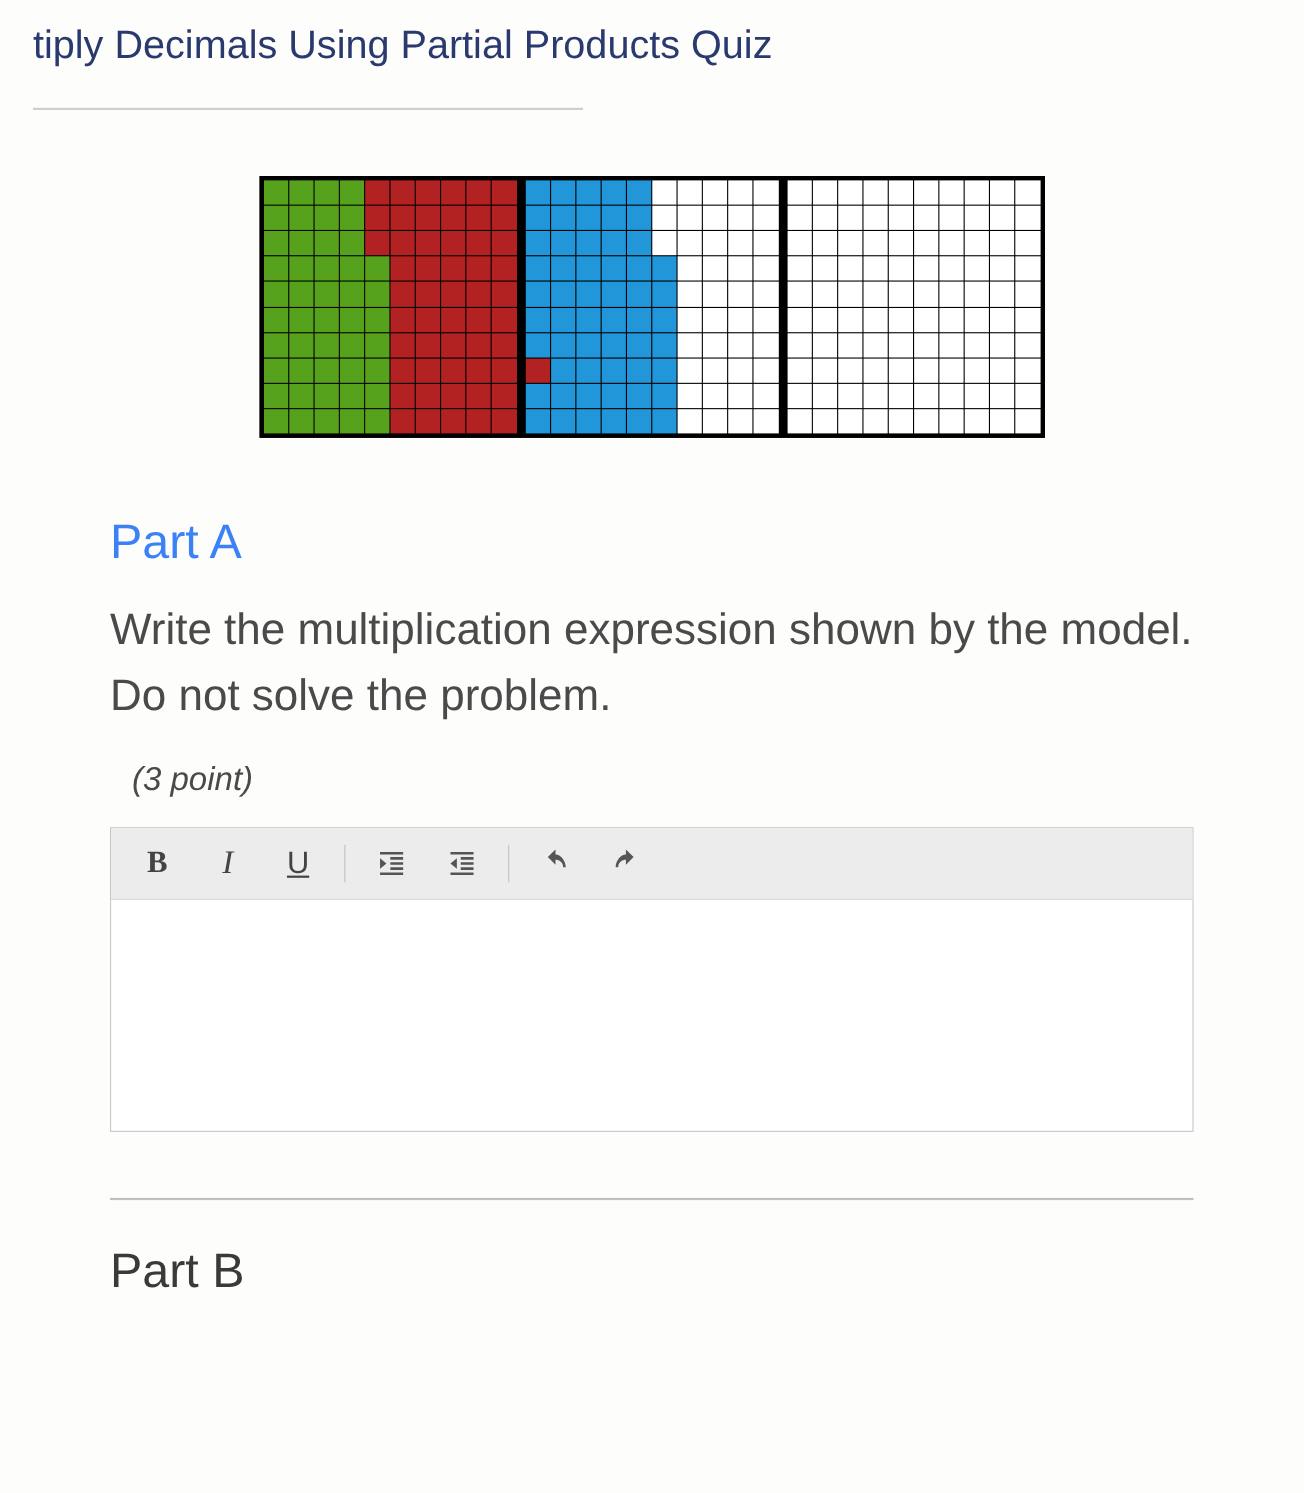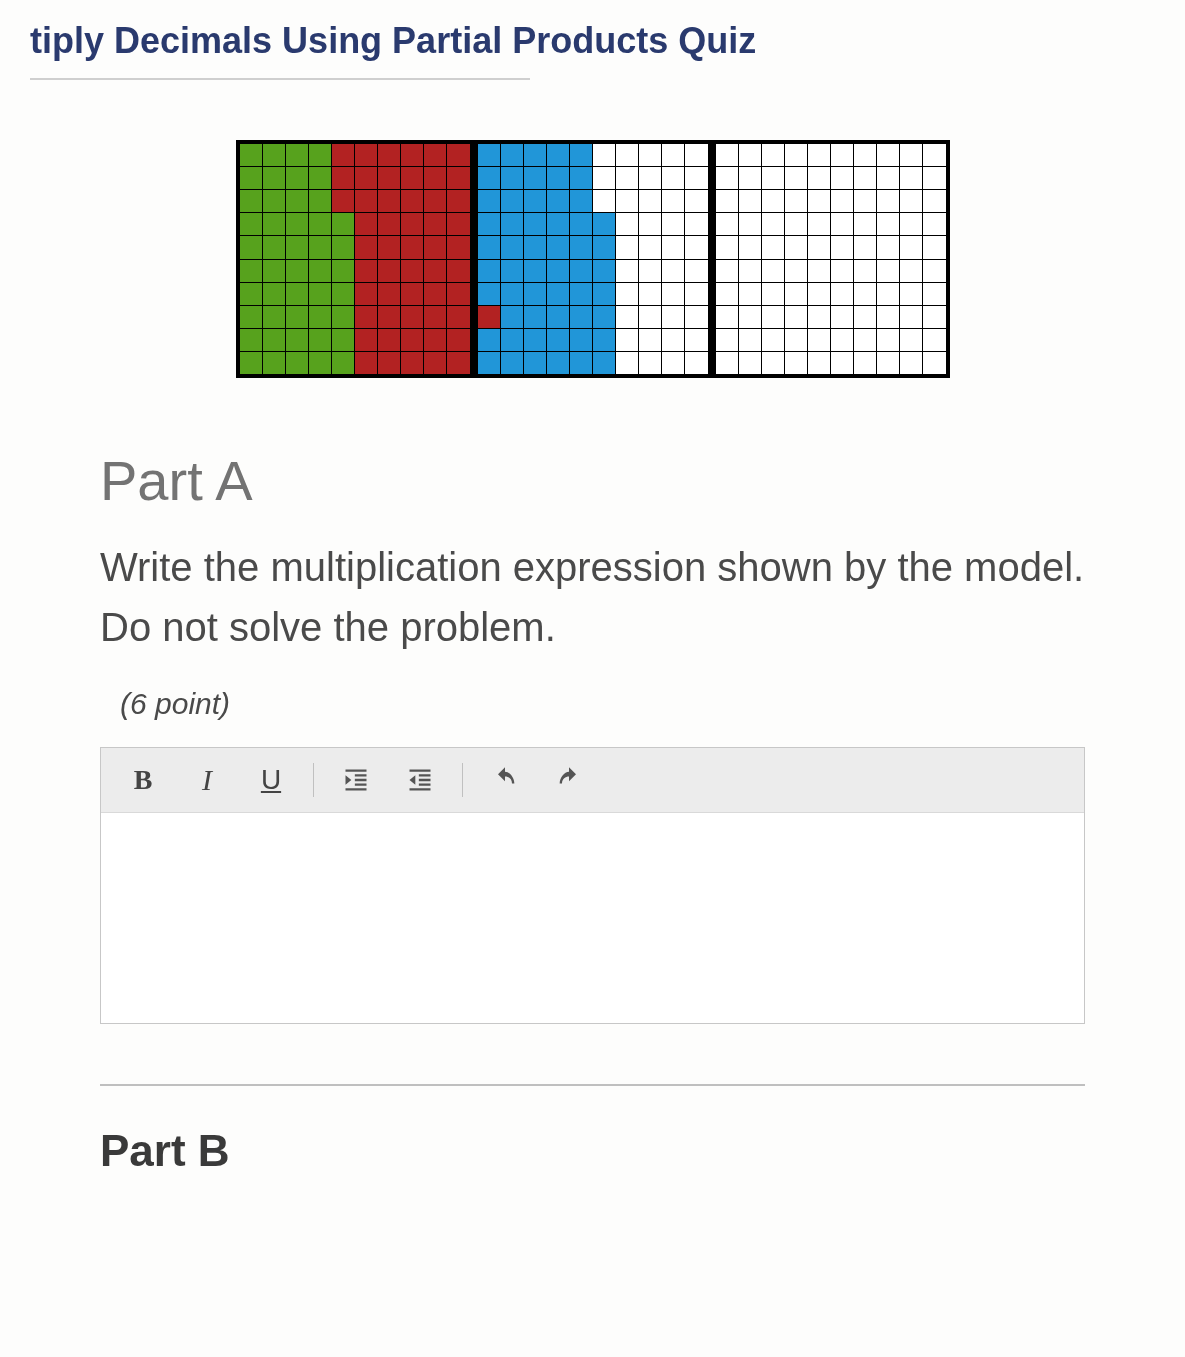--- a/index.html
+++ b/index.html
@@ -8,23 +8,23 @@
       padding: 0;
     }
     body {
       font-family: Arial, Helvetica, sans-serif;
       background: #fdfdfc;
       padding: 20px 30px;
       width: 1185px;
     }
     .page-title {
       font-size: 36px;
-      font-weight: bold;
+      font-weight: normal;
       color: #2a3a6e;
-      margin-bottom: 16px;
+      margin-bottom: 36px;
     }
     .title-rule {
       border: none;
       border-top: 2px solid #cfcfcf;
       margin-bottom: 60px;
       width: 500px;
     }
     .grid-wrap {
       display: flex;
       justify-content: center;
@@ -47,22 +47,22 @@
       gap: 1px;
     }
     .cell {
       background: #fff;
     }
     .c-green { background: #57a21d; }
     .c-red { background: #b22222; }
     .c-blue { background: #2196d8; }
     .c-white { background: #fff; }
     .part-heading {
-      font-size: 56px;
-      color: #737373;
+      font-size: 44px;
+      color: #3b82f6;
       font-weight: 400;
       margin: 0 0 24px 70px;
     }
     .instructions {
       font-size: 40px;
       color: #4a4a4a;
       line-height: 1.5;
       margin: 0 70px 30px 70px;
     }
     .points {
@@ -111,21 +111,21 @@
       font-size: 26px;
     }
     .bottom-rule {
       border: none;
       border-top: 2px solid #bfbfbf;
       margin: 60px 70px 40px 70px;
     }
     .partb {
       font-size: 44px;
       color: #3a3a3a;
-      font-weight: 700;
+      font-weight: 400;
       margin-left: 70px;
     }
   </style>
 </head>
 <body>
 
 <h1 class="page-title">tiply Decimals Using Partial Products Quiz</h1>
 <hr class="title-rule">
 
 <div class="grid-wrap">
@@ -434,21 +434,21 @@
         <div class="cell c-white"></div>
         <div class="cell c-white"></div>
         <div class="cell c-white"></div>
         <div class="cell c-white"></div>
       </div>
     </div>
 </div>
 
 <h2 class="part-heading">Part A</h2>
 <p class="instructions">Write the multiplication expression shown by the model. Do not solve the problem.</p>
-<p class="points">(6 point)</p>
+<p class="points">(3 point)</p>
 
 <div class="editor">
   <div class="toolbar">
     <div class="tbtn bold">B</div>
     <div class="tbtn italic">I</div>
     <div class="tbtn underline">U</div>
     <div class="tsep"></div>
     <div class="tbtn">
       <svg class="icon-svg" viewBox="0 0 24 24">
         <path fill="#555" d="M3 3h18v2H3V3zm8 4h10v2H11V7zm0 4h10v2H11v-2zm0 4h10v2H11v-2zM3 19h18v2H3v-2zM3 8l5 4-5 4V8z"></path>

